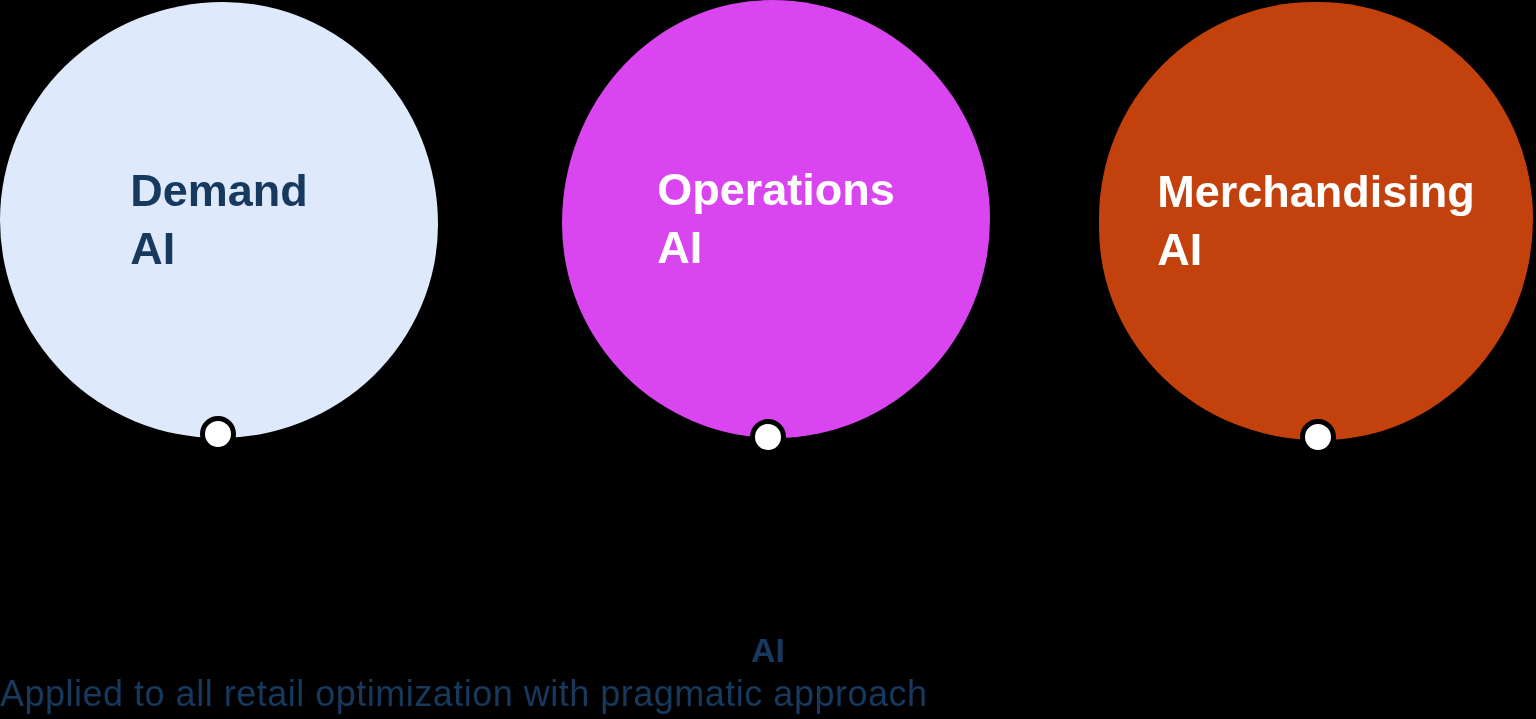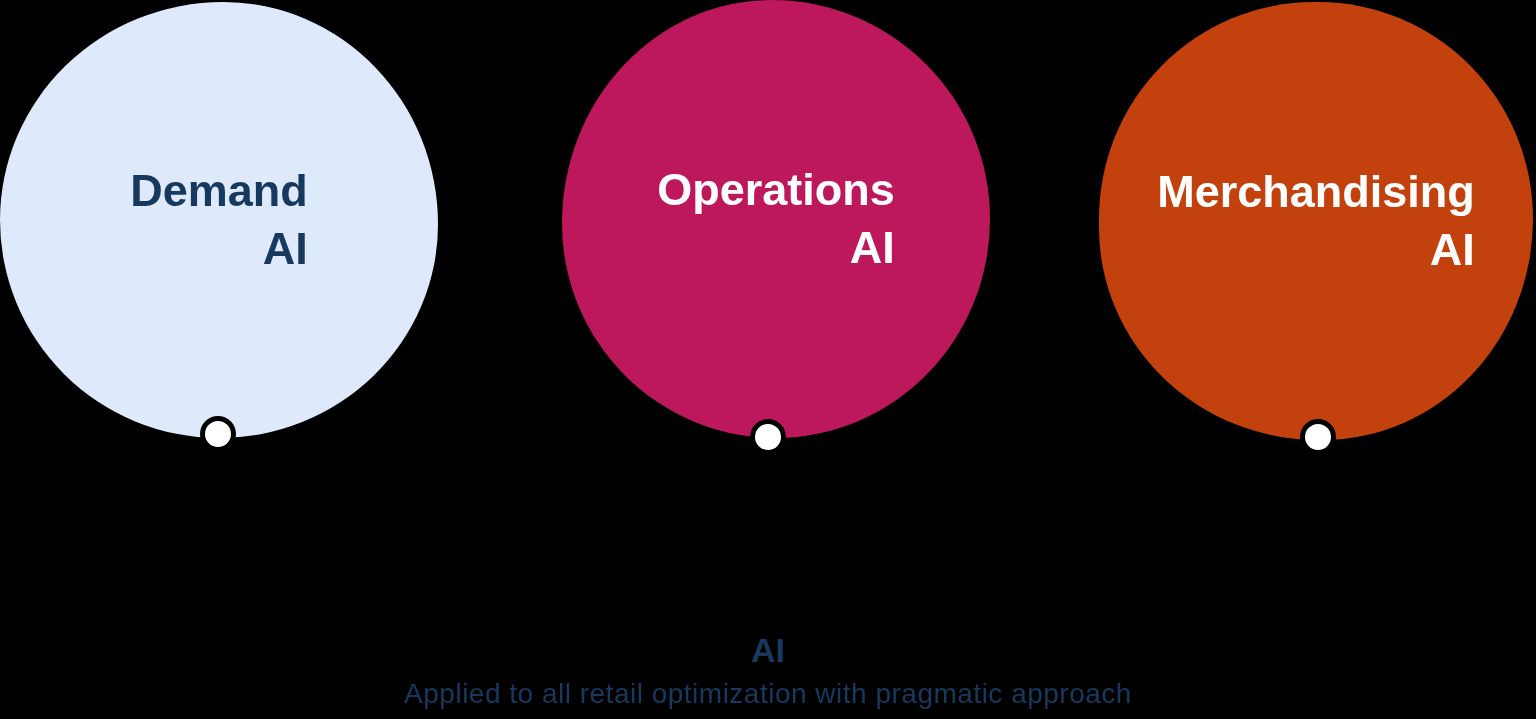--- a/index.html
+++ b/index.html
@@ -15,21 +15,21 @@
     position: relative;
     width: 1536px;
     height: 719px;
     background: #000000;
   }
   .bubble {
     position: absolute;
     display: flex;
     align-items: center;
     justify-content: center;
-    text-align: right;
+    text-align: left;
     font-weight: 700;
     font-size: 45px;
     line-height: 1.3;
   }
   .bubble-label {
     display: flex;
     flex-direction: column;
   }
   
   .b1 {
@@ -64,40 +64,40 @@
     width: 100%;
     text-align: center;
     font-size: 34px;
     line-height: 40px;
     font-weight: 700;
   }
   .footer-caption {
     position: absolute;
     left: 0; top: 674px;
     width: 100%;
-    text-align: center;
-    font-size: 28px;
+    text-align: left;
+    font-size: 36px;
     line-height: 40px;
     font-weight: 400;
     letter-spacing: 0.5px;
   }
 </style>
 </head>
 <body>
 
 <div class="stage">
 
   <div class="bubble b1" style="background-color: rgb(222, 234, 251); color: rgb(23, 57, 94);">
     <div class="bubble-label">
       <span>Demand</span>
       <span>AI</span>
     </div>
   </div>
 
-  <div class="bubble b2" style="background-color: #be185d; color: rgb(255, 255, 255);">
+  <div class="bubble b2" style="background-color: #d946ef; color: rgb(255, 255, 255);">
     <div class="bubble-label">
       <span>Operations</span>
       <span>AI</span>
     </div>
   </div>
 
   <div class="bubble b3" style="background-color: #c2410c; color: rgb(255, 255, 255);">
     <div class="bubble-label">
       <span>Merchandising</span>
       <span>AI</span>

